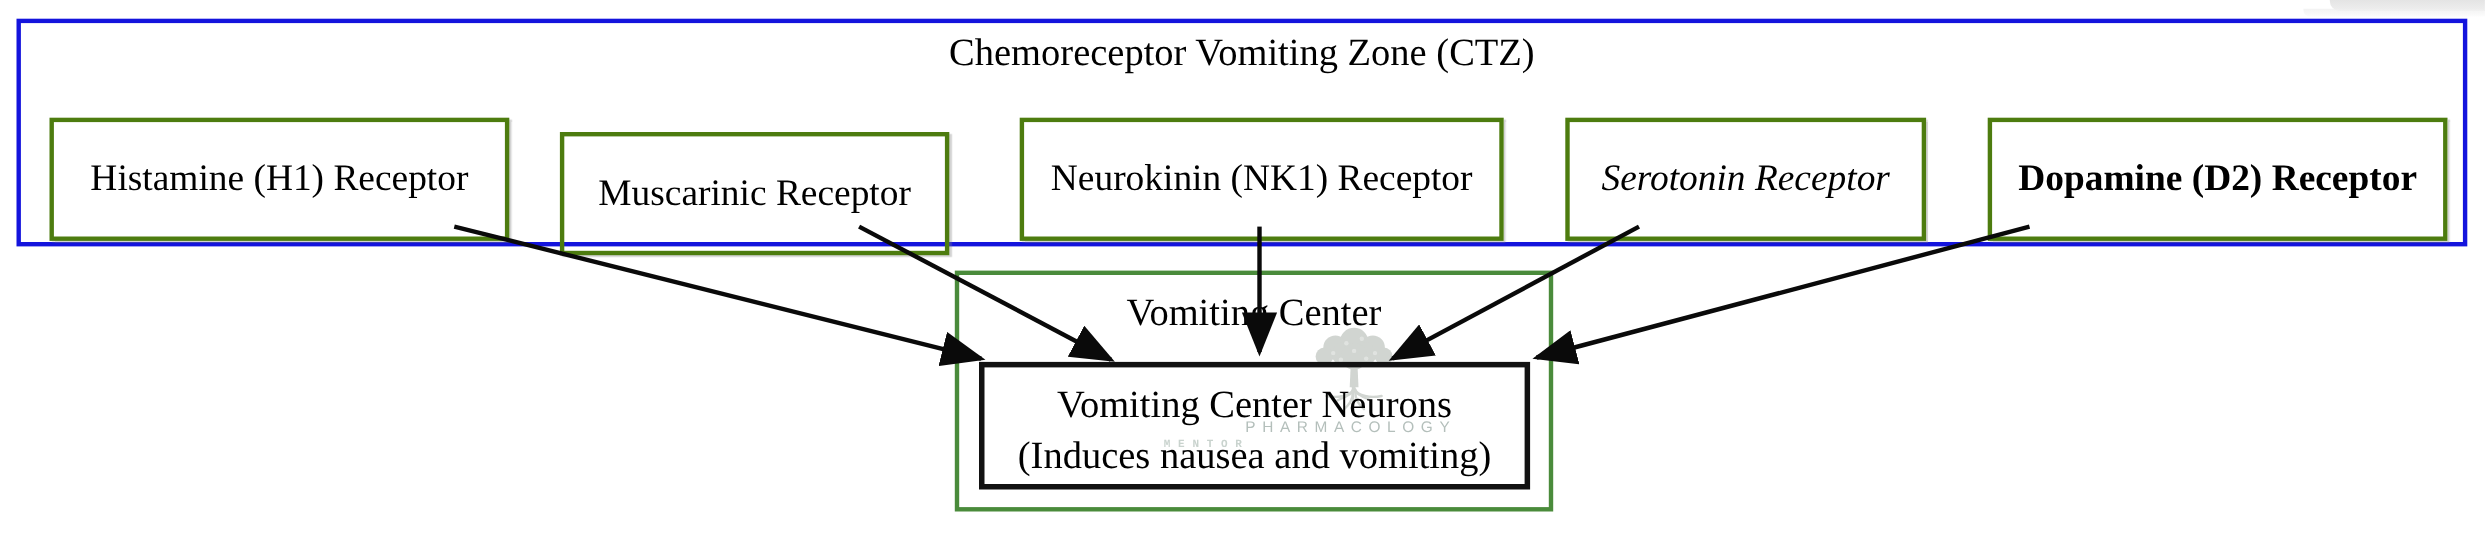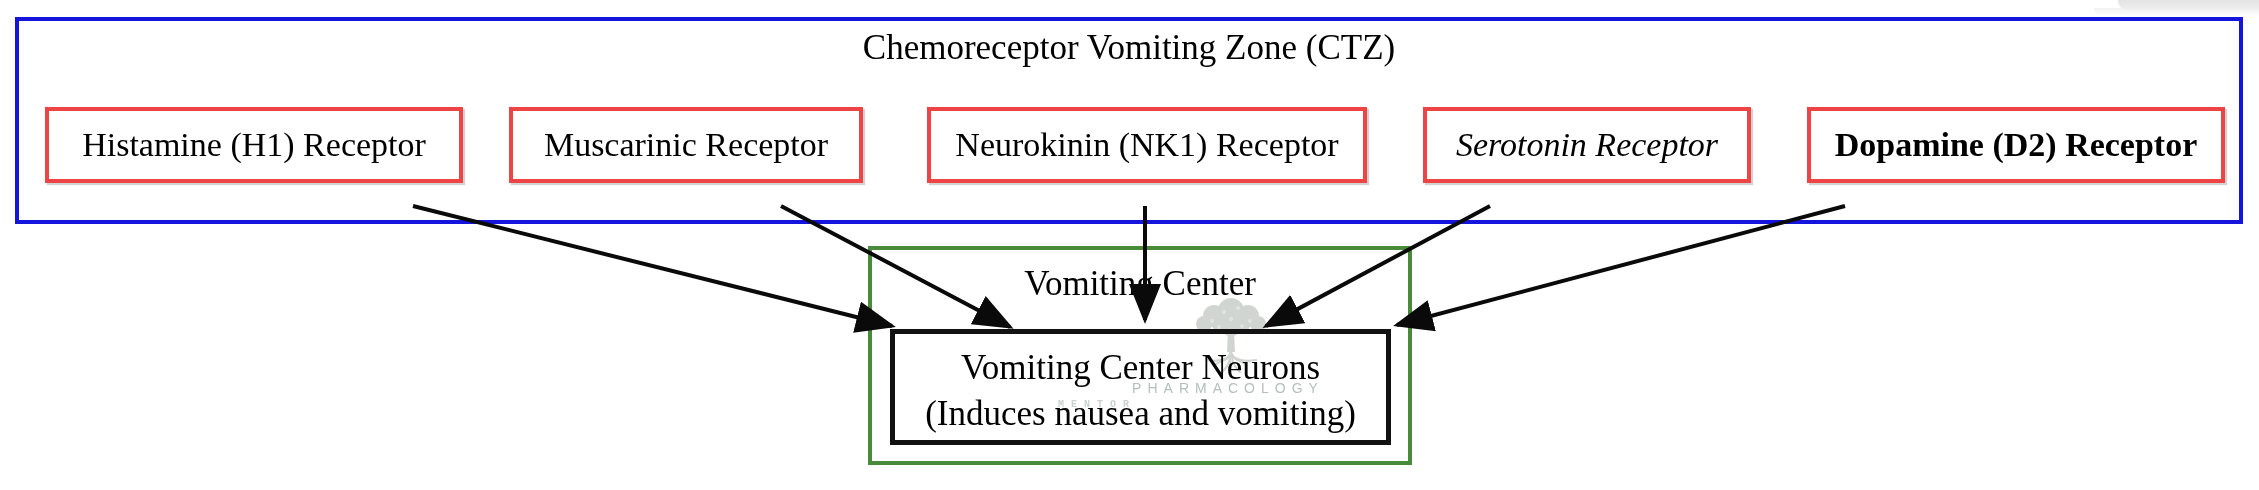--- a/index.html
+++ b/index.html
@@ -26,28 +26,28 @@
   .ctz-box{
     position:absolute;left:15px;top:17px;width:2228px;height:207px;
     border:4px solid #1414dd;box-sizing:border-box;background:transparent;
   }
   .ctz-title{
     position:absolute;left:15px;top:26px;width:2228px;height:44px;
     text-align:center;font-size:35px;line-height:44px;white-space:nowrap;
   }
   
   .rbox{
-    position:absolute;top:107px;height:76px;box-sizing:border-box;
-    border:4px solid #ef4444;background:transparent;
+    position:absolute;top:107px;height:112px;box-sizing:border-box;
+    border:4px solid #4d7c0f;background:transparent;
     display:flex;align-items:center;justify-content:center;
     font-size:34px;white-space:nowrap;
     box-shadow:2px 2px 1px rgba(130,130,130,.35);
   }
   .rbox-1{left:45px;width:418px;}
-  .rbox-2{left:509px;width:354px;}
+  .rbox-2{left:509px;width:354px;margin-top:13px;}
   .rbox-3{left:927px;width:440px;}
   .rbox-4{left:1423px;width:328px;font-style:italic;}
   .rbox-5{left:1807px;width:418px;font-weight:bold;}
   
   .vc-box{
     position:absolute;left:868px;top:246px;width:544px;height:219px;
     border:4px solid #4a8b3b;box-sizing:border-box;background:transparent;
   }
   .vc-title{
     position:absolute;left:868px;top:262px;width:544px;height:44px;

